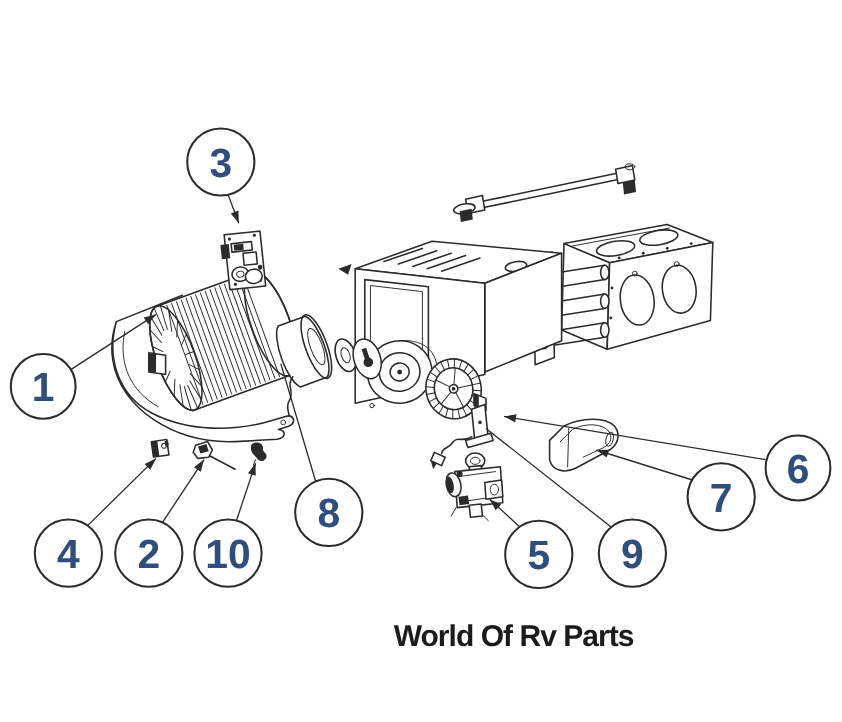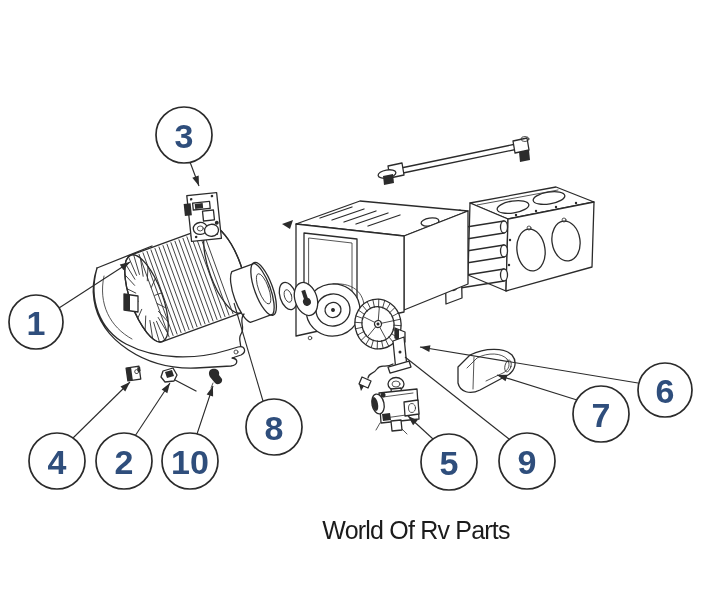--- a/index.html
+++ b/index.html
@@ -7,22 +7,22 @@
   .frame{position:relative;width:702px;height:602px;background:var(--bg);overflow:hidden;
          font-family:"Liberation Sans",sans-serif;}
   svg{position:absolute;left:0;top:0;}
   .ln{fill:none;stroke:var(--line);stroke-width:1.3;stroke-linecap:round;stroke-linejoin:round;}
   .lnf{fill:#ffffff;stroke:var(--line);stroke-width:1.3;stroke-linejoin:round;}
   .thin{stroke-width:0.8;}
   .dk{fill:var(--line);stroke:none;}
   .leader{stroke:var(--line);stroke-width:1.1;fill:none;}
   .callout-circle{fill:#ffffff;stroke:var(--line);stroke-width:1.7;}
   .callout-number{font-family:"Liberation Sans",sans-serif;font-weight:bold;font-size:34px;}
-  .brand{position:absolute;top:516px;left:416px;transform:translateX(-50%);
-         font-weight:normal;font-size:25px;letter-spacing:-0.8px;color:var(--text);white-space:nowrap;}
+  .brand{position:absolute;top:516px;left:428px;transform:translateX(-50%);
+         font-weight:bold;font-size:25px;letter-spacing:-0.8px;color:var(--text);white-space:nowrap;}
 </style>
 </head>
 <body>
 
 <div class="frame">
 <svg id="diagram" width="702" height="602" viewBox="0 0 702 602">
 
   <g>
     <polygon class="lnf" points="401,168 516,144 518,149 403,173"></polygon>
     <polygon class="lnf" points="388,166 402,163 404,175 390,178"></polygon>

